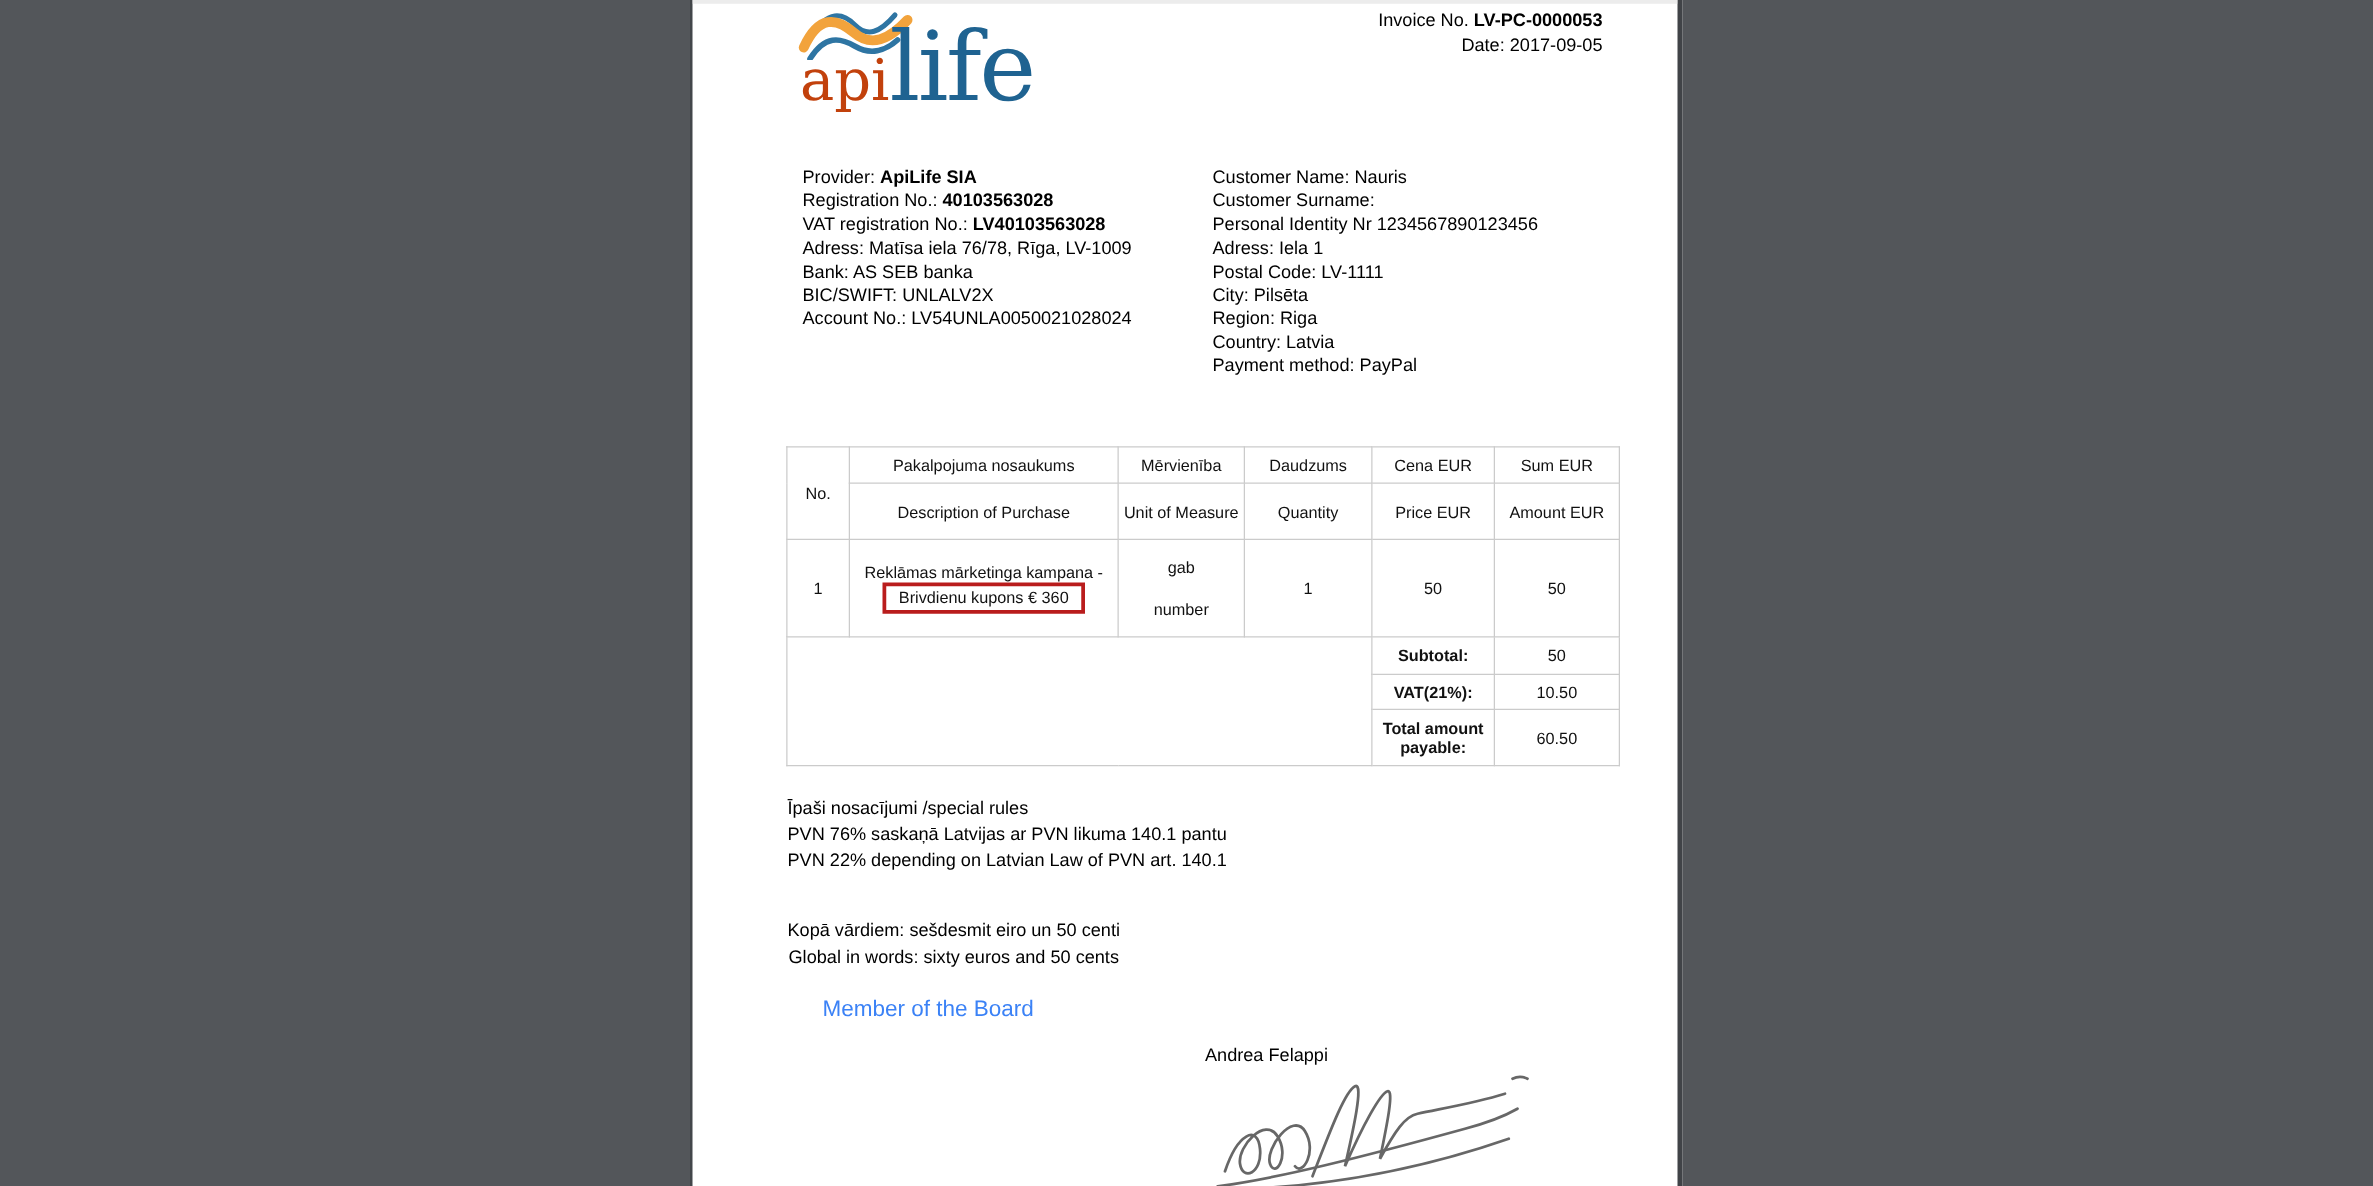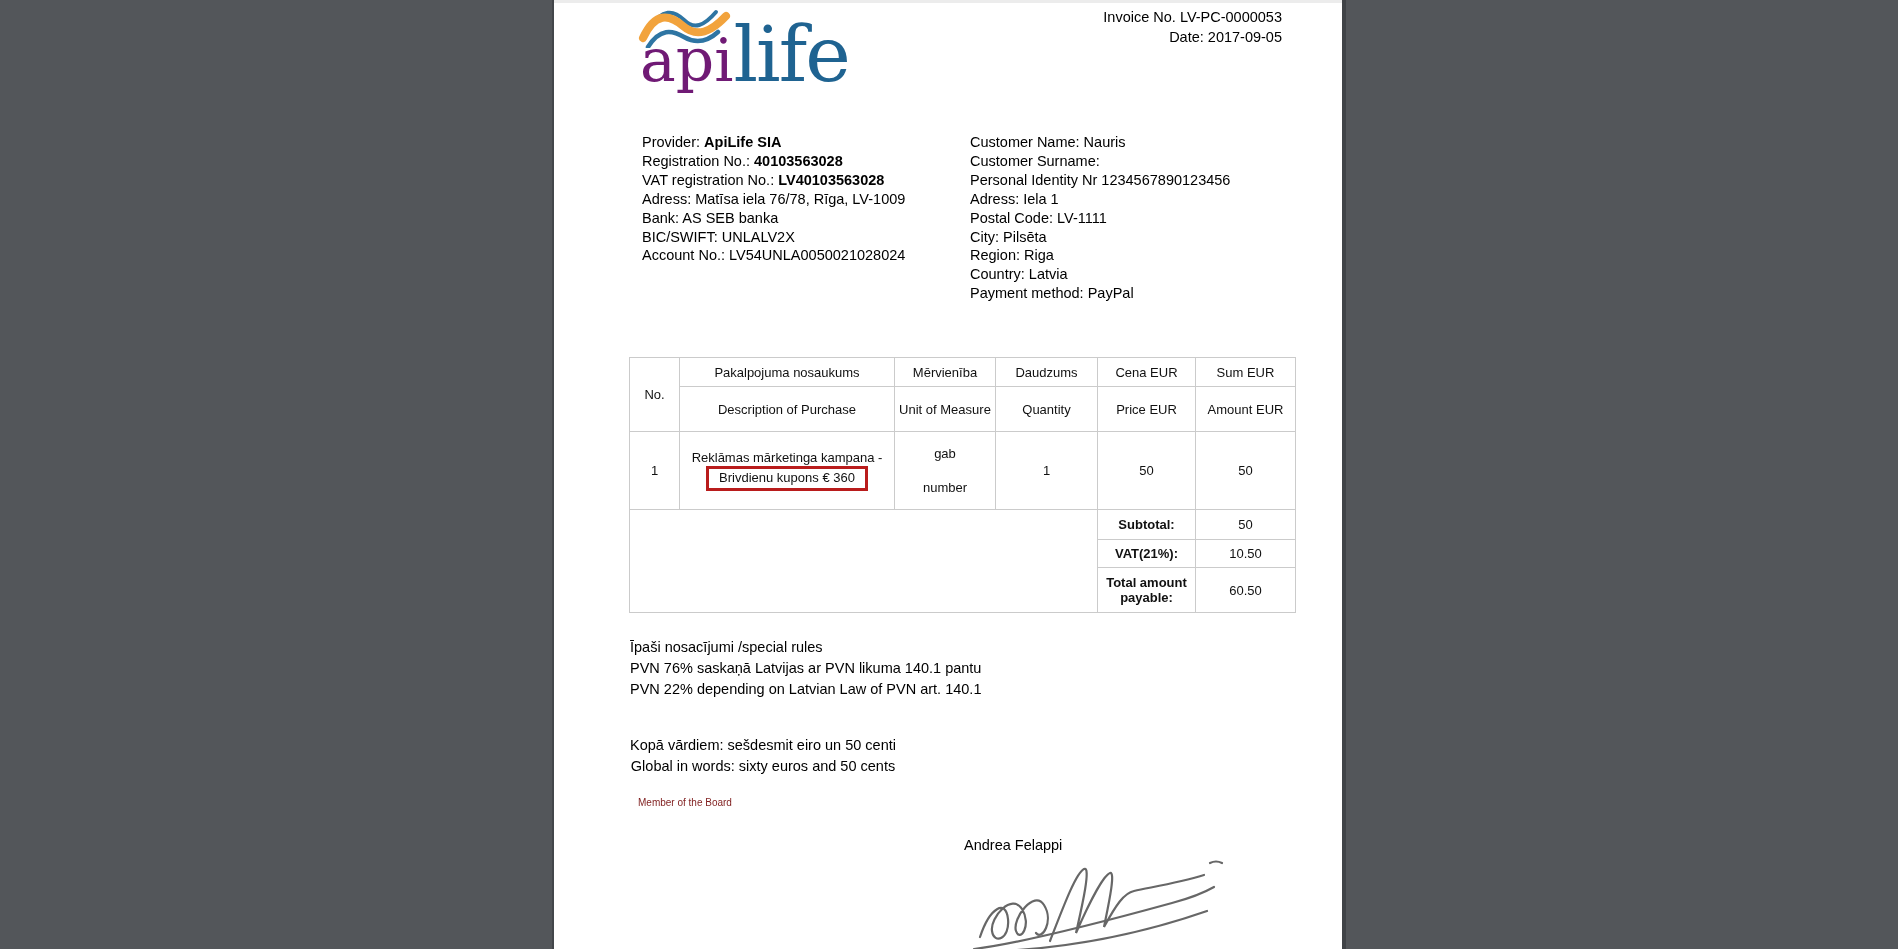--- a/index.html
+++ b/index.html
@@ -12,26 +12,26 @@
     position:absolute; left:552px; top:0; width:794px; height:949px;
     background:#ffffff; color:#111;
     border-left:2px solid #43464a; border-right:4px solid #404347;
     overflow:hidden;
   }
   .page::before { content:''; position:absolute; top:0; left:0; right:0; height:3px; background:#ececec; }
 
   
   .logo-waves { position:absolute; left:84px; top:2px; }
   .logo-text { position:absolute; left:86px; top:10px; white-space:nowrap; }
-  .logo-text .api { font-family:"DejaVu Serif", serif; font-size:60px; color:#701a75; vertical-align:baseline; }
+  .logo-text .api { font-family:"DejaVu Serif", serif; font-size:46px; color:#c2410c; vertical-align:baseline; }
   .logo-text .life { font-family:"DejaVu Serif", serif; font-size:77px; color:#1f6391; vertical-align:baseline; letter-spacing:-2px; }
 
   
   .invoice-meta { position:absolute; right:60px; top:8px; text-align:right; font-size:14.5px; line-height:19.5px; color:#000; }
-  .invoice-meta b { font-weight:normal; }
+  .invoice-meta b { font-weight:bold; }
 
   
   .party { position:absolute; top:133px; font-size:14.5px; line-height:18.9px; color:#000; }
   .provider { left:88px; }
   .customer { left:416px; }
   .party .bold { font-weight:bold; }
 
   
   table.items { position:absolute; left:75px; top:357px; border-collapse:collapse; table-layout:fixed; font-size:13px; color:#111; }
   table.items td { border:1px solid #cbcbcb; text-align:center; vertical-align:middle; padding:2px; }
@@ -41,21 +41,21 @@
   .red-box { display:inline-block; border:3px solid #b91c1c; padding:1px 10px 3px; margin-top:1px; }
   .unit-top { margin-bottom:19px; }
   td.sum-label { text-align:right; padding-right:9px;font-weight:bold; }
   td.spacer-cell { background:#fff; }
 
   
   .special-rules { position:absolute; left:76px; top:637px; font-size:14.5px; line-height:20.8px; color:#000; }
   .amount-words  { position:absolute; left:76px; top:735px; font-size:14.5px; line-height:20.5px; color:#000;text-align:center; }
 
   
-  .board-label { position:absolute; left:84px;  top:797px; font-size:10px; color:#7f1d1d; }
+  .board-label { position:absolute; left:104px;  top:797px; font-size:18px; color:#3b82f6; }
   .signer-name { position:absolute; left:410px; top:837px; font-size:14.5px; color:#000; }
 
   .stamp { position:absolute; left:424px; top:853px; width:160px; text-align:center; color:#2b2b2b; }
   .stamp .s-line1 { font-size:20px; font-weight:bold; letter-spacing:0.5px; margin-bottom:4px; color:#222; }
   .stamp .s-small { font-size:12px; font-weight:bold; line-height:13.5px; color:#333; }
   .stamp .s-line4 { margin-left:-34px; }
 
   .signature { position:absolute; left:418px; top:845px; z-index:5; }
 </style>
 </head>

